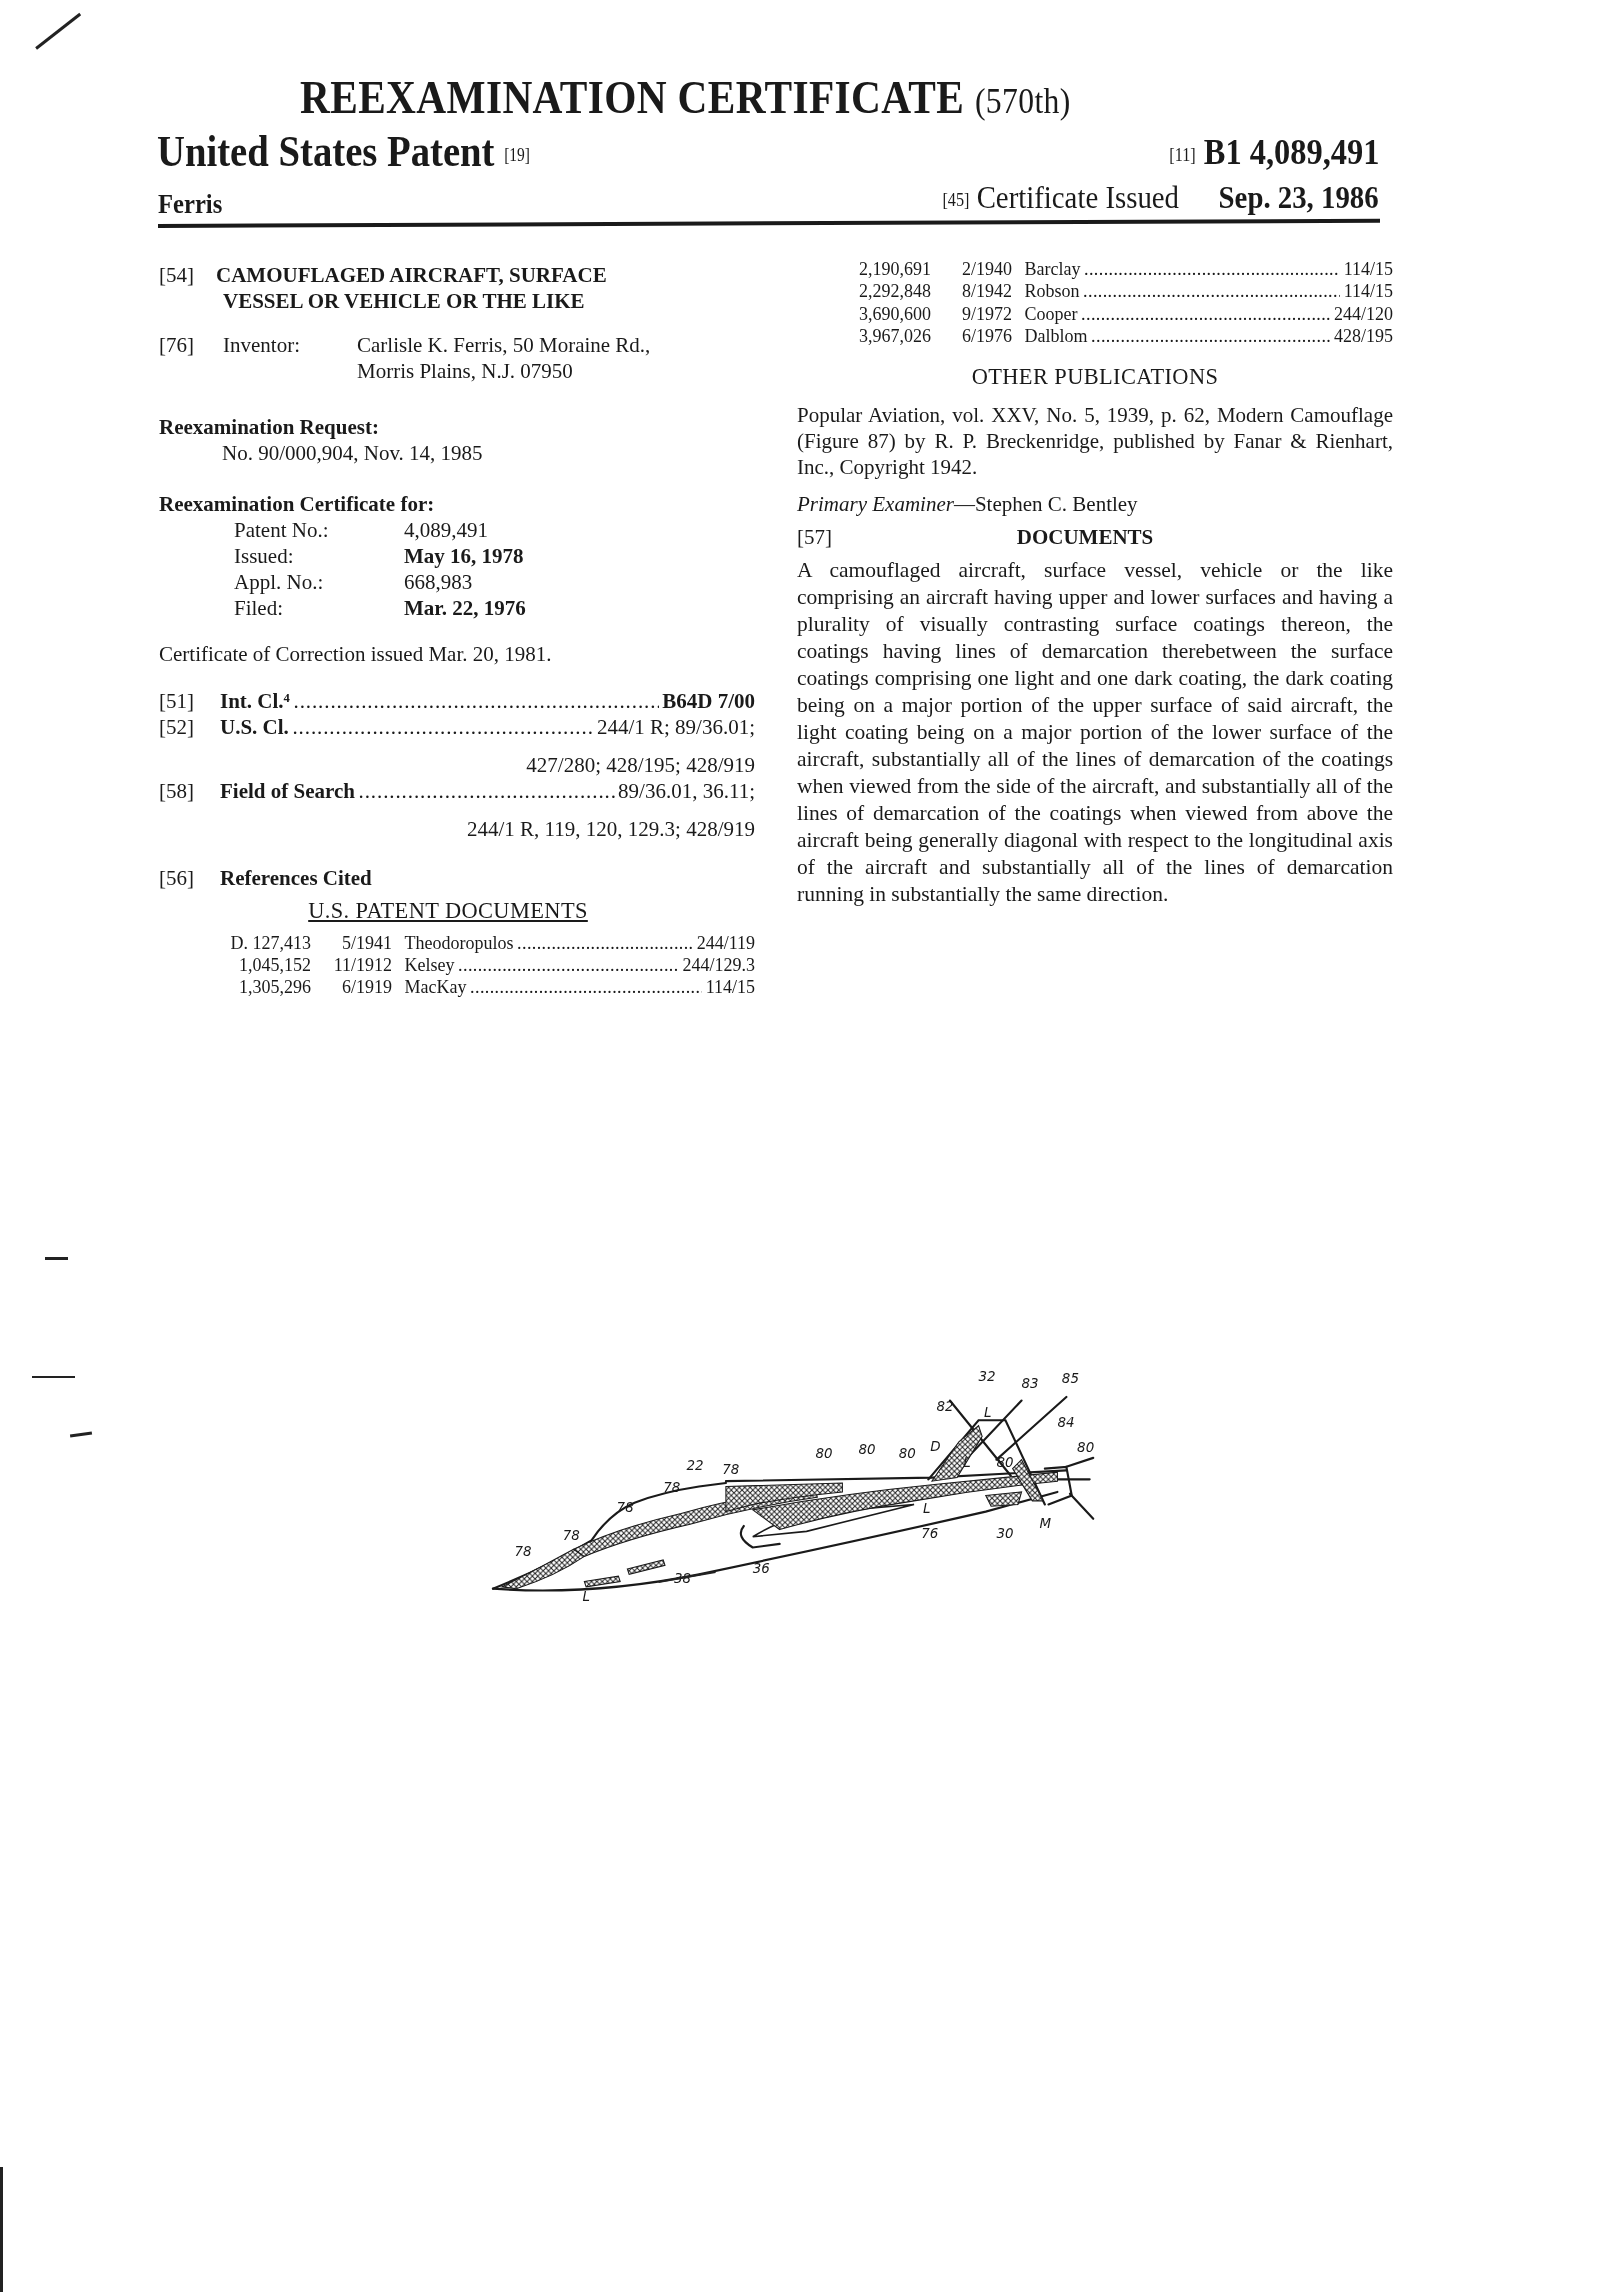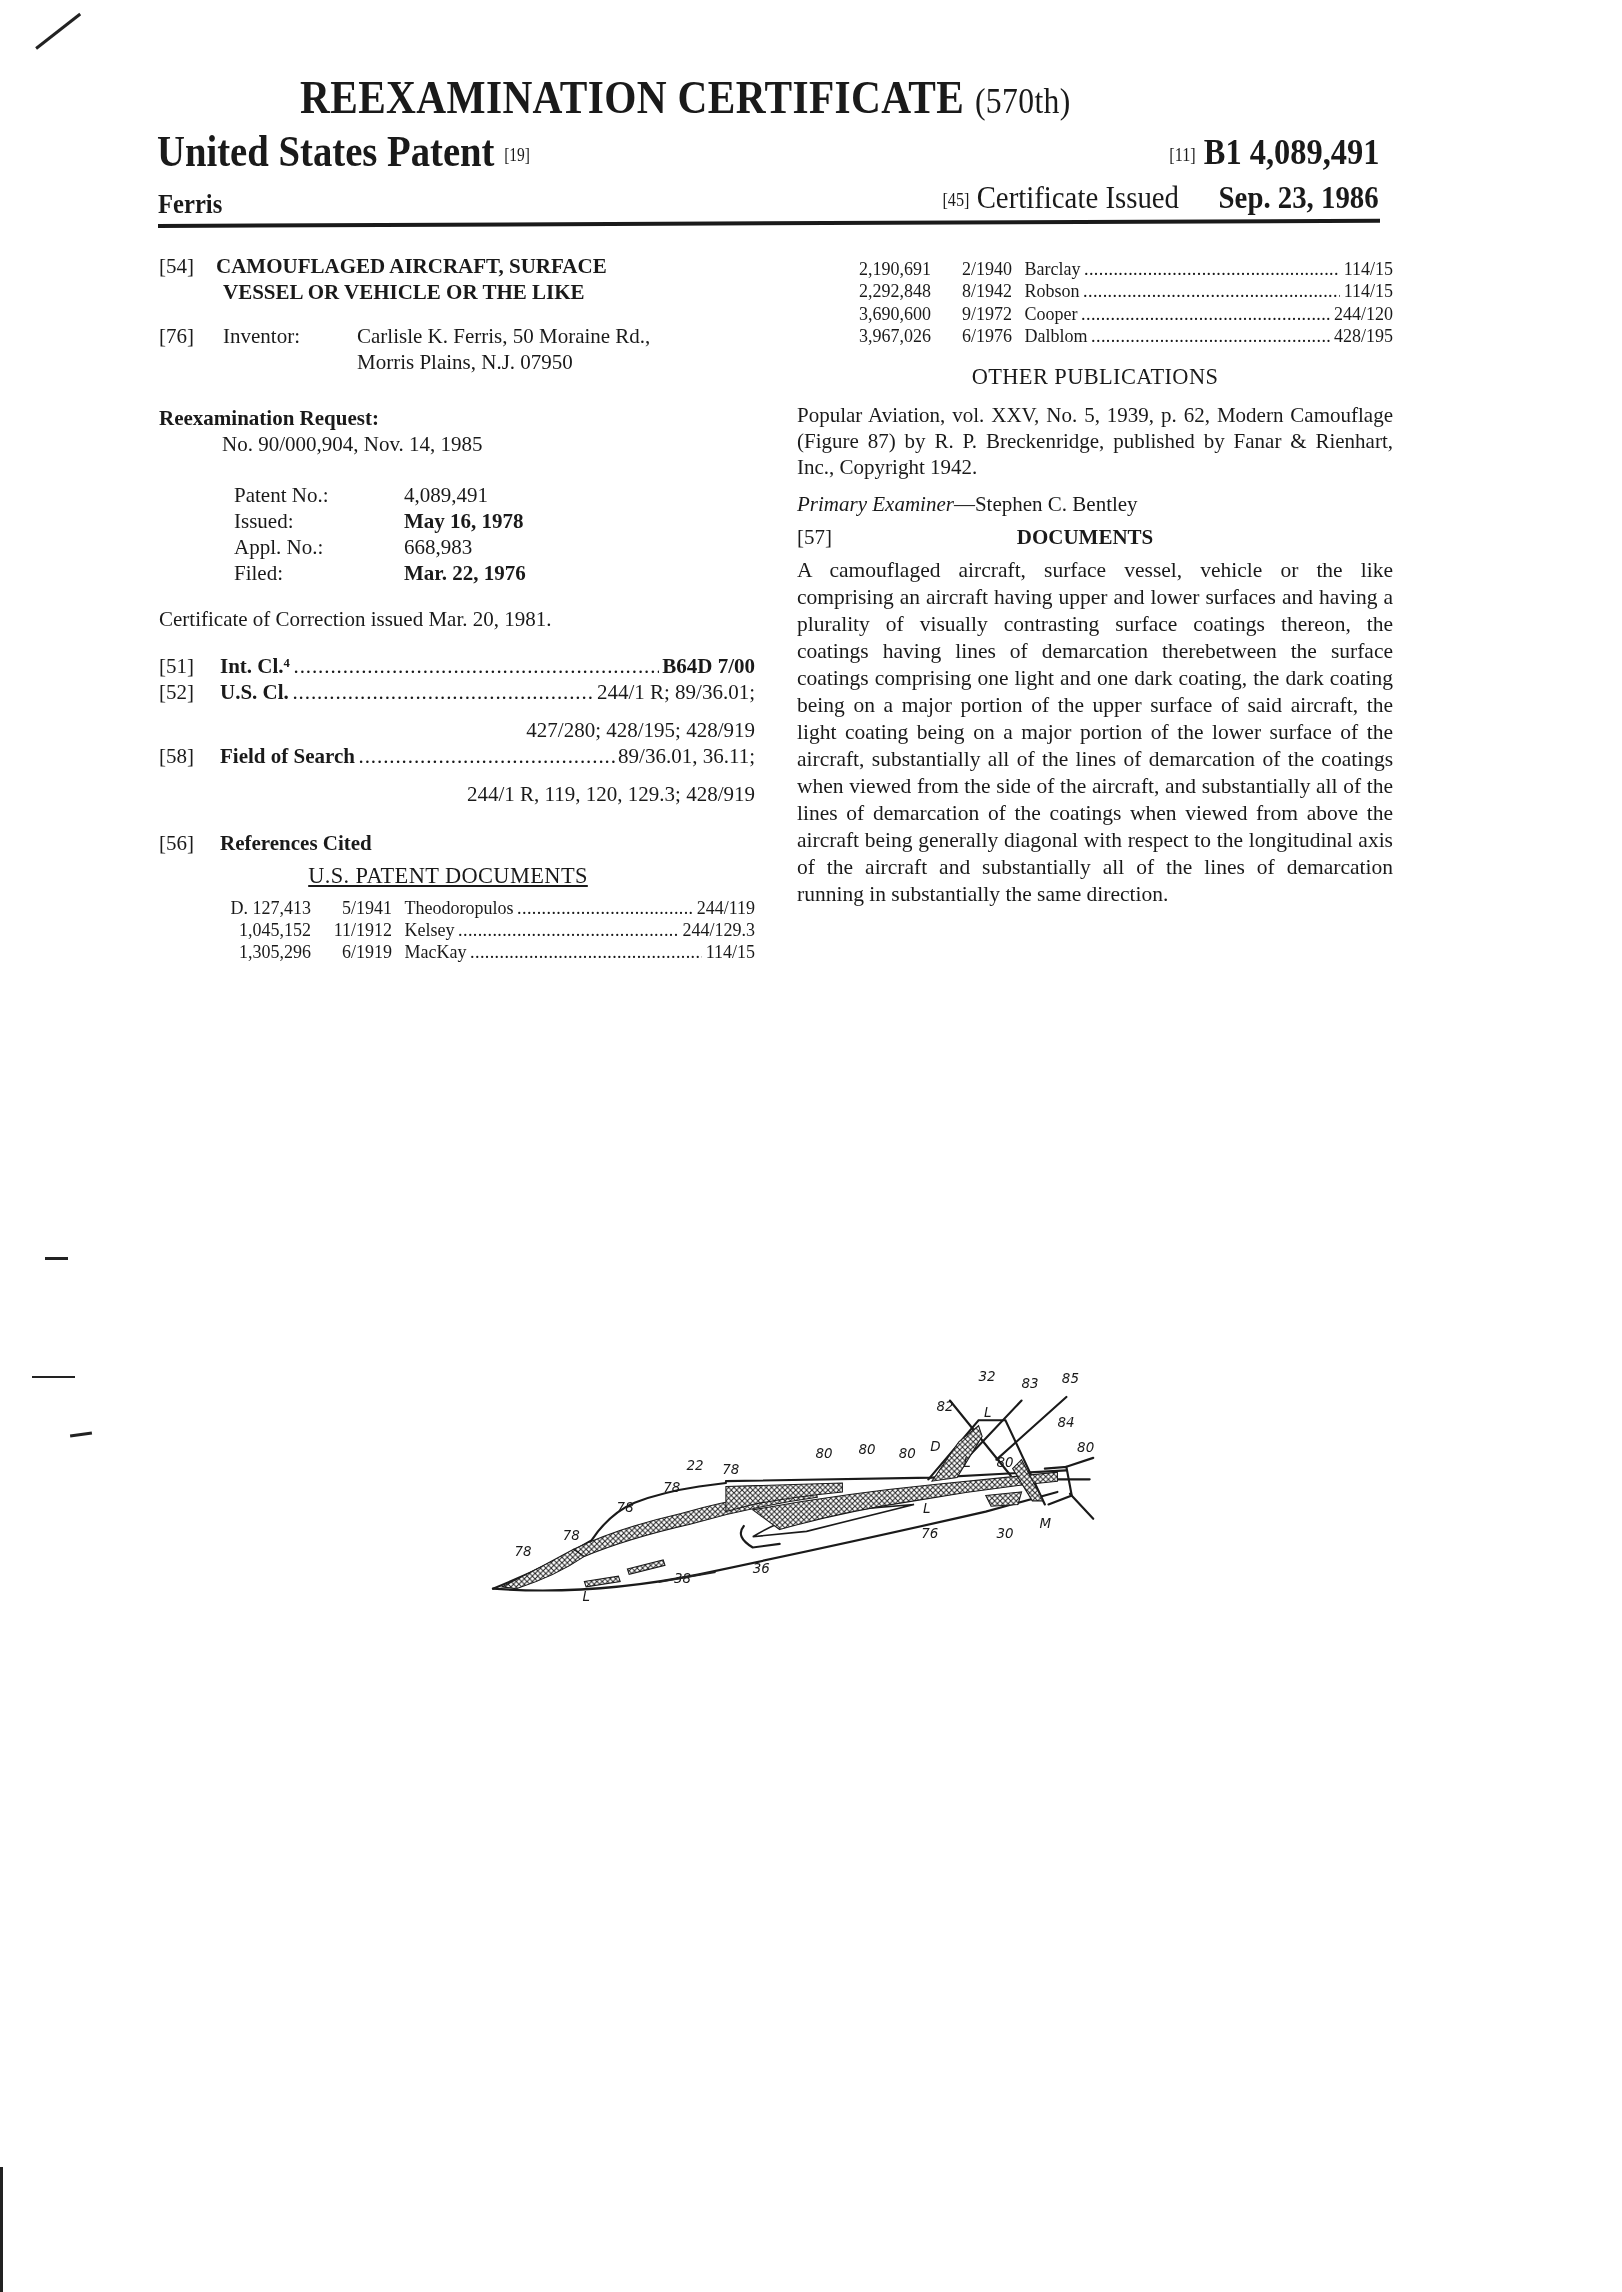--- a/index.html
+++ b/index.html
@@ -19,21 +19,21 @@
   .h-inventor { left: 158px; top: 188px; font-size: 28px; font-weight: bold;
                 transform: scaleX(0.88); transform-origin: left top; }
   .h-issued { right: 244px; top: 179px; font-size: 32px; white-space: nowrap;
               transform: scaleX(0.9); transform-origin: right top; }
   .h-issued .date { font-weight: bold; margin-left: 36px; }
   .h-rule { left: 158px; top: 224px; width: 1222px; height: 3.6px; background: #1a1a1a;
             transform: rotate(-0.25deg); transform-origin: left center; }
 
   
   .col { font-size: 21px; line-height: 26px; }
-  .left-col { left: 159px; top: 253px; width: 596px; }
+  .left-col { left: 159px; top: 262px; width: 596px; }
   .right-col { left: 797px; top: 258px; width: 596px; }
 
   .tag { display: inline-block; width: 57px; }
   .title-block { font-weight: bold; }
   .title-block .line2 { padding-left: 64px; }
   .inv-row { display: flex; margin-top: 18px; }
   .inv-row .lbl { width: 134px; }
   .bold { font-weight: bold; }
   .section { margin-top: 30px; }
   .kv { display: flex; padding-left: 75px; }
@@ -118,20 +118,21 @@
       <div>Morris Plains, N.J. 07950</div>
     </div>
   </div>
 
   <div class="section">
     <div class="bold">Reexamination Request:</div>
     <div style="padding-left:63px">No. 90/000,904, Nov. 14, 1985</div>
   </div>
 
   <div class="section" style="margin-top:25px">
+    <div class="bold">Reexamination Certificate for:</div>
     <div class="kv">
       <span class="k">Patent No.:</span>
       <span class="v plain">4,089,491</span>
     </div>
     <div class="kv">
       <span class="k">Issued:</span>
       <span class="v">May 16, 1978</span>
     </div>
     <div class="kv">
       <span class="k">Appl. No.:</span>

